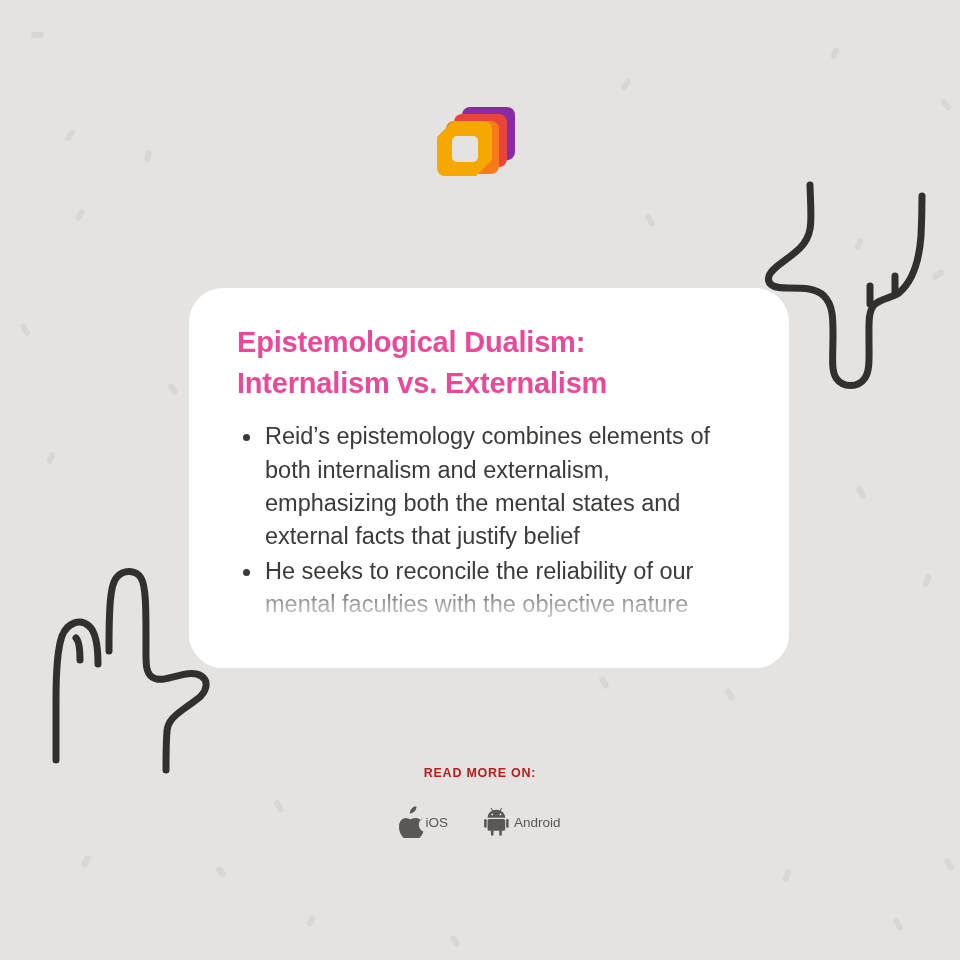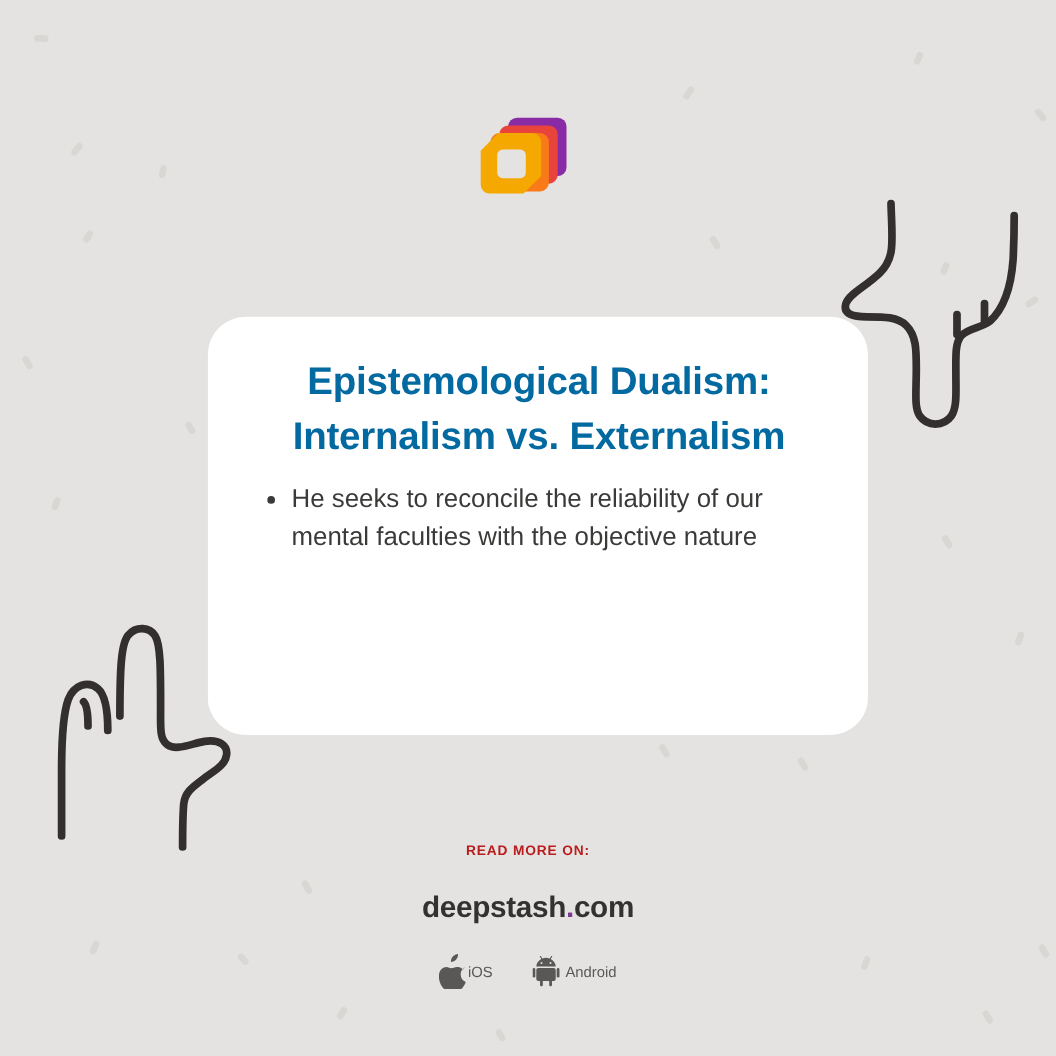--- a/index.html
+++ b/index.html
@@ -73,26 +73,25 @@
     height: 380px;
     background: #ffffff;
     border-radius: 34px;
     overflow: hidden;
     box-sizing: border-box;
     padding: 34px 46px 0 48px;
   }
 
   #card-title {
     margin: 0;
-    font-size: 35px;
+    font-size: 29px;
     font-weight: bold;
     line-height: 1.42;
     letter-spacing: -0.2px;
-    color: #0369a1;
-    text-align: center;
+    color: #ec4899;
   }
 
   #card-bullets {
     margin: 16px 0 0 0;
     padding: 0;
     list-style: none;
   }
   .bullet-item {
     position: relative;
     padding-left: 28px;
@@ -235,31 +234,29 @@
                C156 158 150 163 149 173 C148 185 148 194 148 212"></path>
       <path d="M80 106 C80 88 78 74 71 68 C62 60 49 65 44 78 C39 92 38 118 38 142
                C38 170 38 186 38 202"></path>
       <path d="M62 102 C62 90 61 83 58 80"></path>
     </svg>
   </div>
 
   <div id="idea-card">
     <h1 id="card-title">Epistemological Dualism: Internalism vs. Externalism</h1>
     <ul id="card-bullets">
+      <li class="bullet-item">Reid’s epistemology combines elements of both internalism and externalism, emphasizing both the mental states and external facts that justify belief</li>
       <li class="bullet-item">He seeks to reconcile the reliability of our mental faculties with the objective nature</li>
     </ul>
     <div id="card-fade"></div>
   </div>
 
   <div id="footer">
     <p id="read-more-label">READ MORE ON:</p>
 
-    <div id="site-wordmark">
-      <span>deepstash</span><span class="dot">.</span><span>com</span>
-    </div>
 
     <div id="store-badges">
       <div class="store-badge">
         <span>
           <svg viewBox="0 0 26 32" width="26" height="32" aria-hidden="true">
             <path d="M17.4 0.2c.2 1.9-.6 3.7-1.7 5-1.2 1.3-3 2.3-4.8 2.2-.2-1.8.7-3.7 1.8-4.9C13.9 1.1 15.8.2 17.4.2z" fill="#595857"></path>
             <path d="M23.9 11.9c-2.6 1.5-4.1 4-4.1 6.9 0 3.3 2 5.7 4.6 6.9-.6 1.8-1.4 3.1-2.4 4.5-1.4 1.9-2.9 3.2-4.9 3.2-1.8 0-2.5-1.1-4.6-1.1s-2.8 1.1-4.6 1.1c-2 0-3.6-1.5-5-3.4C.5 26.4-.8 21.5.4 17.4c.9-3 3.4-5.2 6.3-5.3 1.9 0 3.3 1.2 4.6 1.2s3.1-1.3 5.4-1.2c1 0 3.8.3 5.6 2.7l-.4-.9z" fill="#595857"></path>
           </svg>
         </span>
         <span class="store-label">iOS</span>

